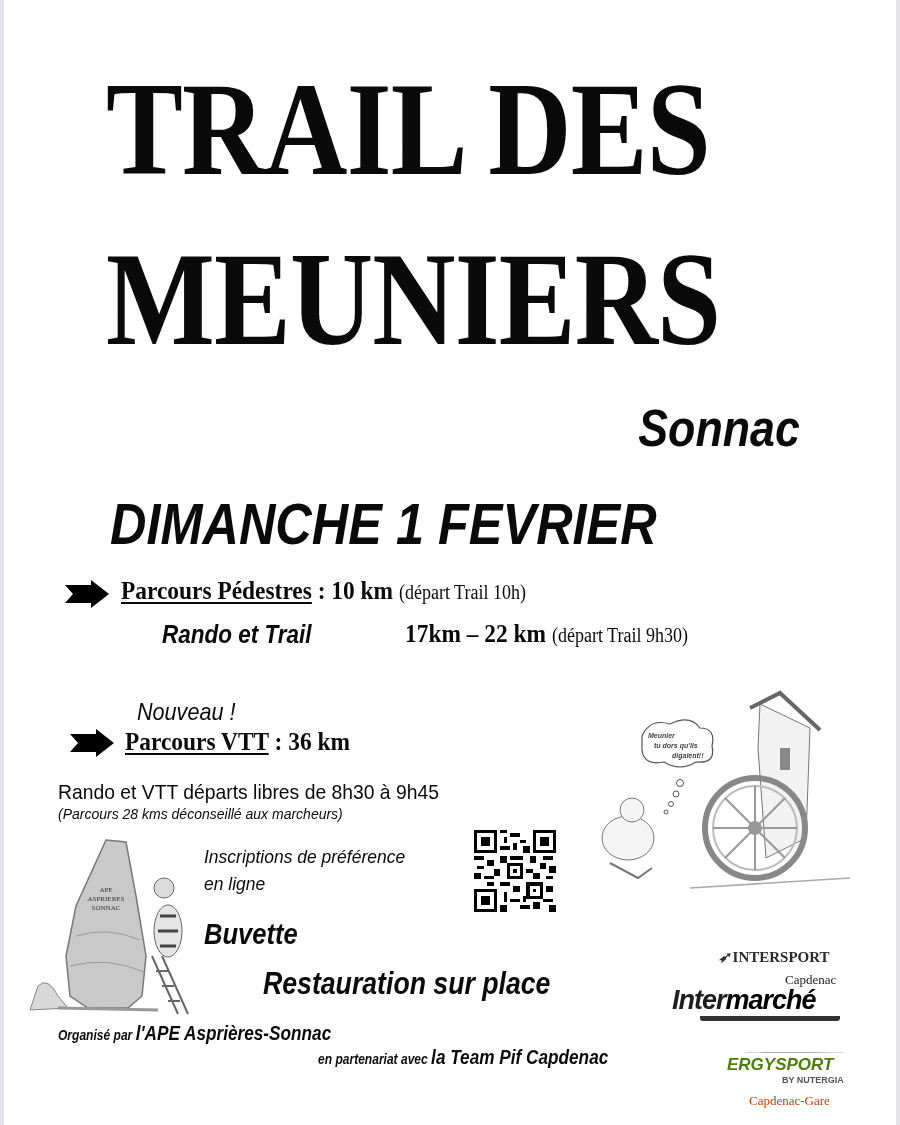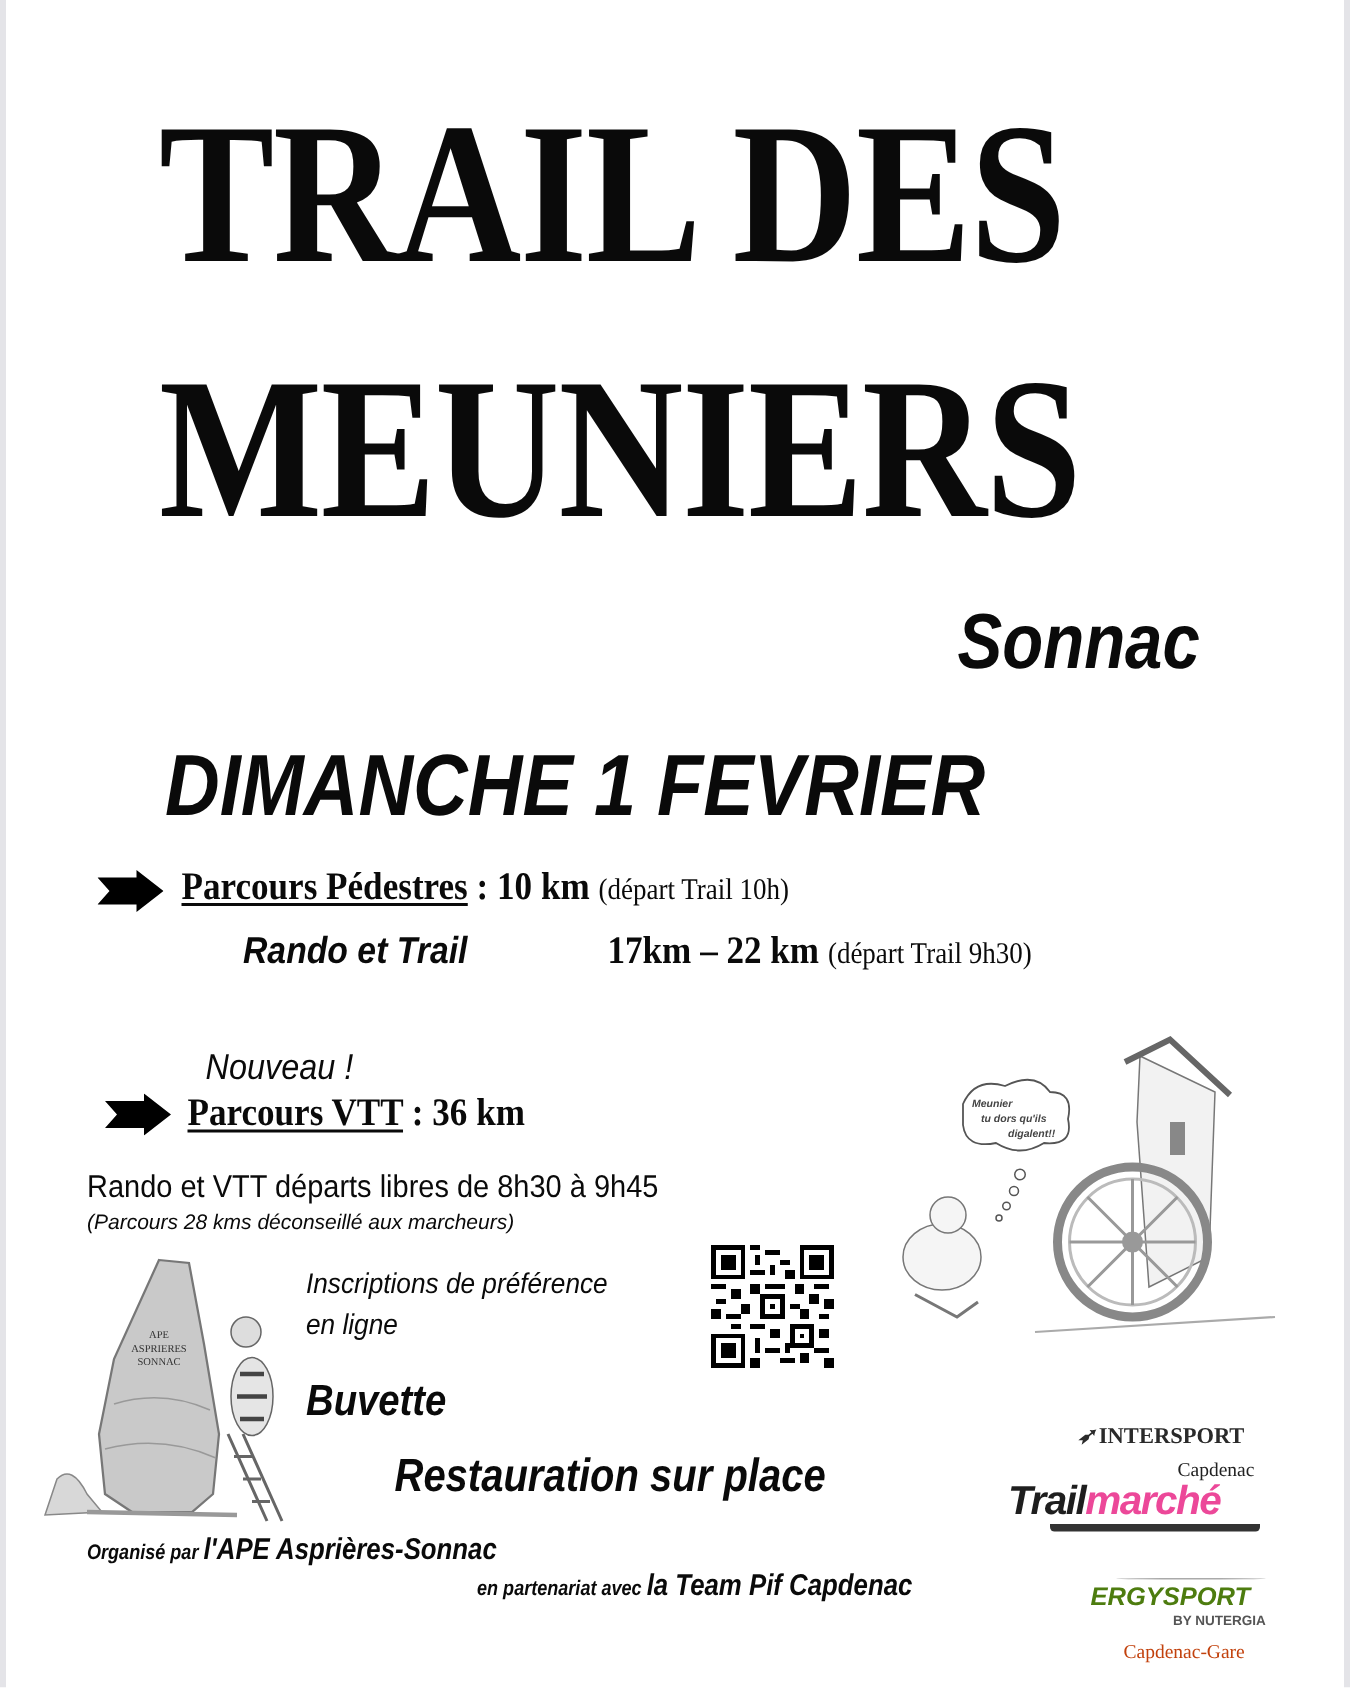--- a/index.html
+++ b/index.html
@@ -160,19 +160,19 @@
 </div>
 <div class="abs ital" style="left:318px; top:1046px; font-weight:bold; transform:scaleX(0.86); transform-origin:left top;">
   <span style="font-size:14px;">en partenariat avec </span><span style="font-size:20px;">la Team Pif Capdenac</span>
 </div>
 
 <div class="abs sponsor" style="left:718px; top:948px; font-size:15px;font-family:Liberation Serif, serif;">
   <span style="font-style:italic; margin-right:2px;">➶</span><span>INTERSPORT</span>
 </div>
 <div class="abs" style="left:775px; top:972px; font-family:'Liberation Serif',serif; font-size:13px; color:#222;margin-left:10px;">Capdenac</div>
 <div class="abs sponsor" style="left:672px; top:985px; font-size:27px; font-style:italic; letter-spacing:-1px; color:#1e1e1e;">
-  <span>Trail</span><span style="color:#ec4899;">marché</span>
+  <span>Inter</span><span style="color:#000000;">marché</span>
 </div>
 <div class="abs" style="left:700px; top:1016px; width:140px; height:5px; background:#333; border-radius:0 0 3px 3px;"></div>
 <div class="abs" style="left:749px; top:1093px; font-family:'Liberation Serif',serif; font-size:13px; color:#c2410c;">Capdenac-Gare</div>
 <div class="abs" style="left:744px; top:1052px; width:100px; height:1px; background:#aaa; border-radius:50%;"></div>
 <div class="abs sponsor" style="left:727px; top:1055px; font-size:17px; font-style:italic; color:#4d7c0f;">ERGYSPORT</div>
 <div class="abs sponsor" style="left:762px; top:1075px; font-size:9px; color:#555;padding-left:20px;">BY NUTERGIA</div>
 
 </body></html>

